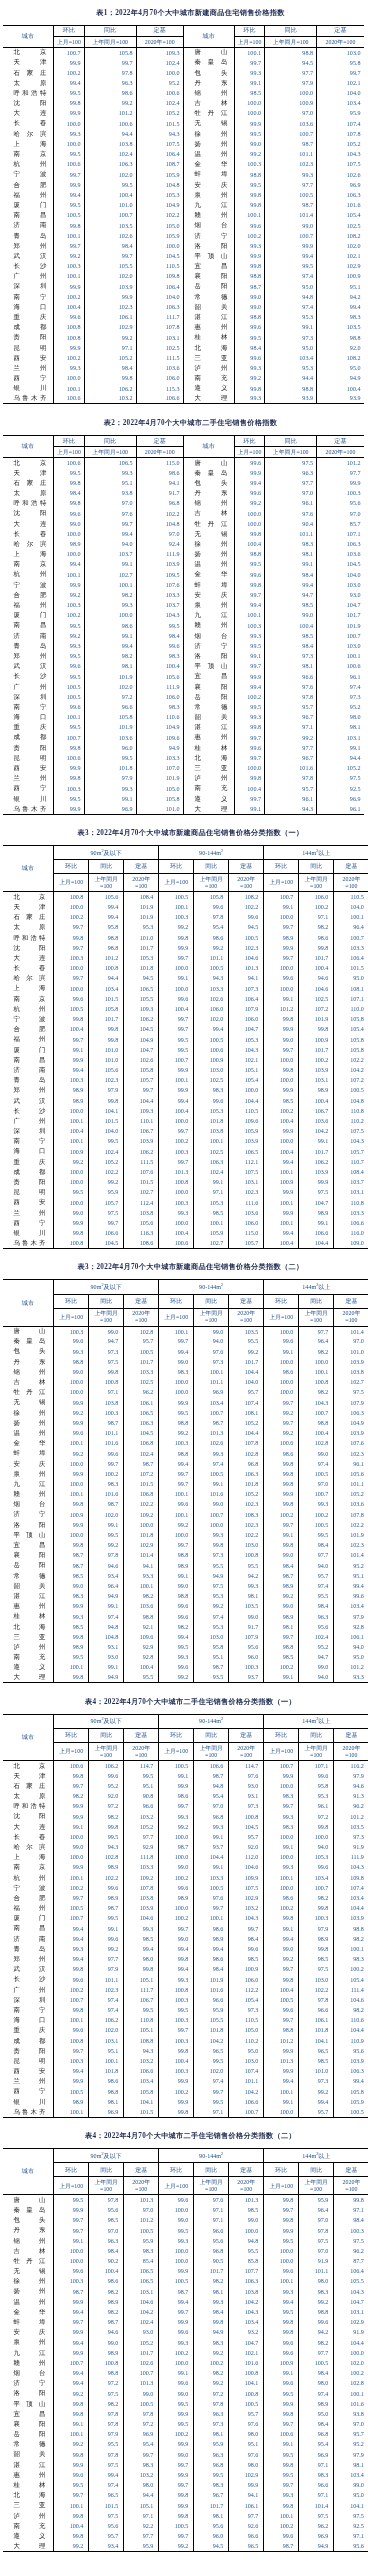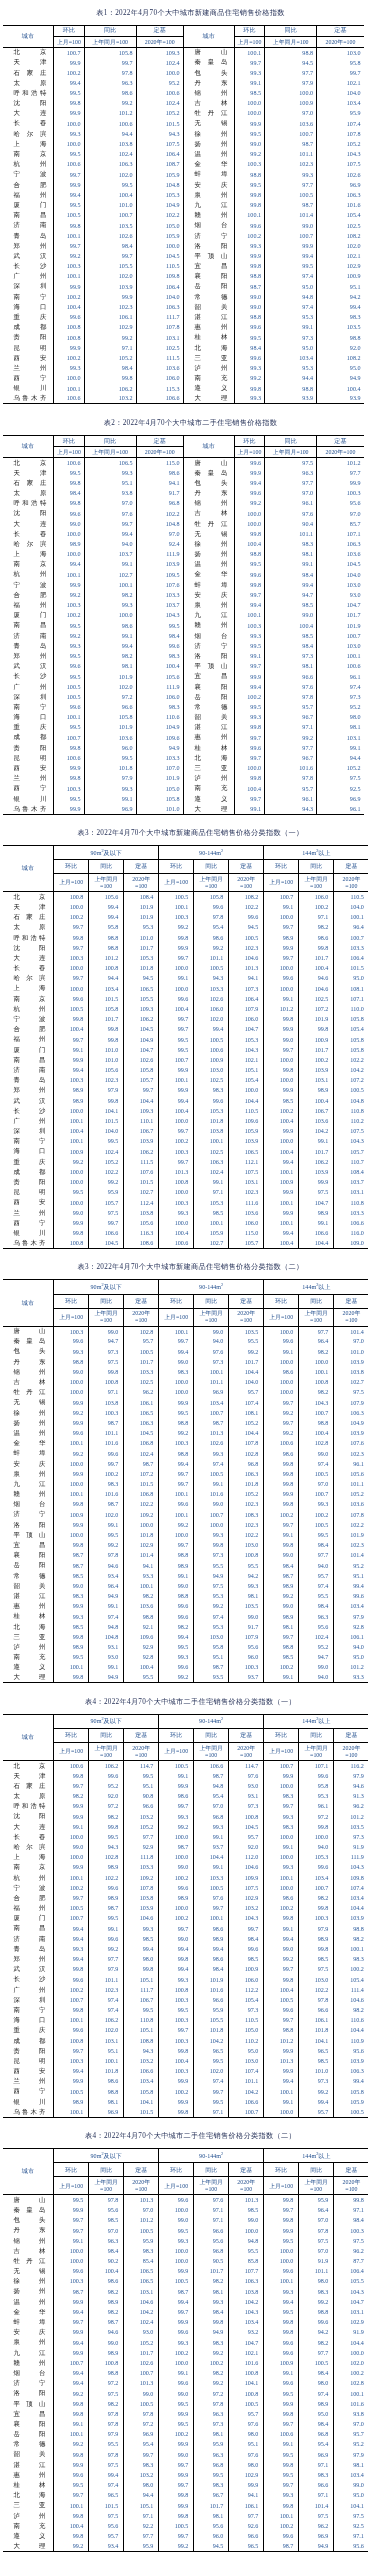--- a/index.html
+++ b/index.html
@@ -1,20 +1,20 @@
 <!DOCTYPE html>
 <html style="font-size:8.6px"><head>
 <meta charset="utf-8">
 <style>
   html,body{margin:0;padding:0;background:#fff;}
   body{width:369px;min-height:2576px;font-family:"Liberation Serif","DejaVu Serif",serif;}
   #doc{width:369px;overflow:hidden;}
   .tbl-title{
     text-align:center;
-    font-weight:normal;
+    font-weight:bold;
     font-size:7.2px;
     color:#1e2a52;
     letter-spacing:0.3px;
     margin:13.4px 0 7px 0;
     padding-left:12px;
   }
   section:first-child .tbl-title{margin-top:7.5px;}
   table{
     border-collapse:collapse;
     table-layout:fixed;

